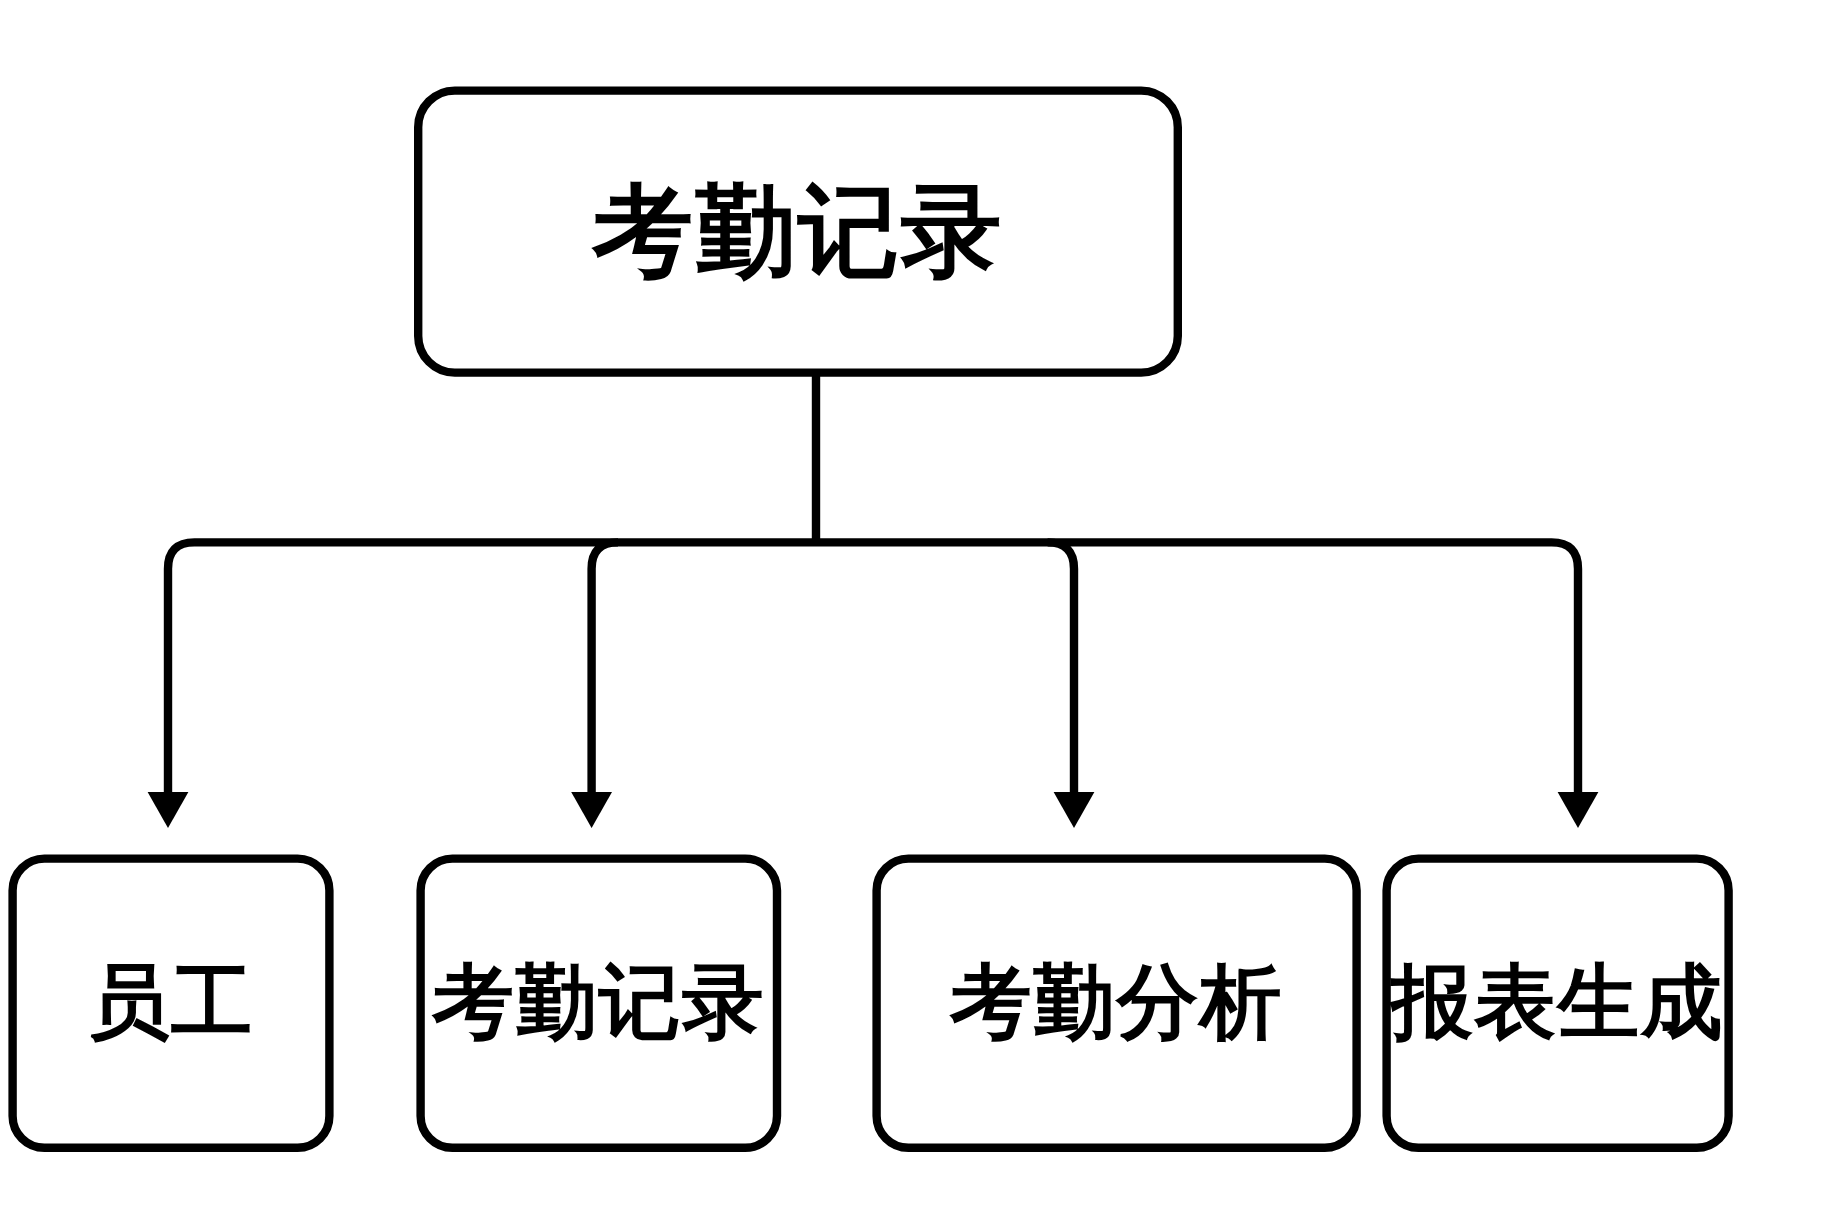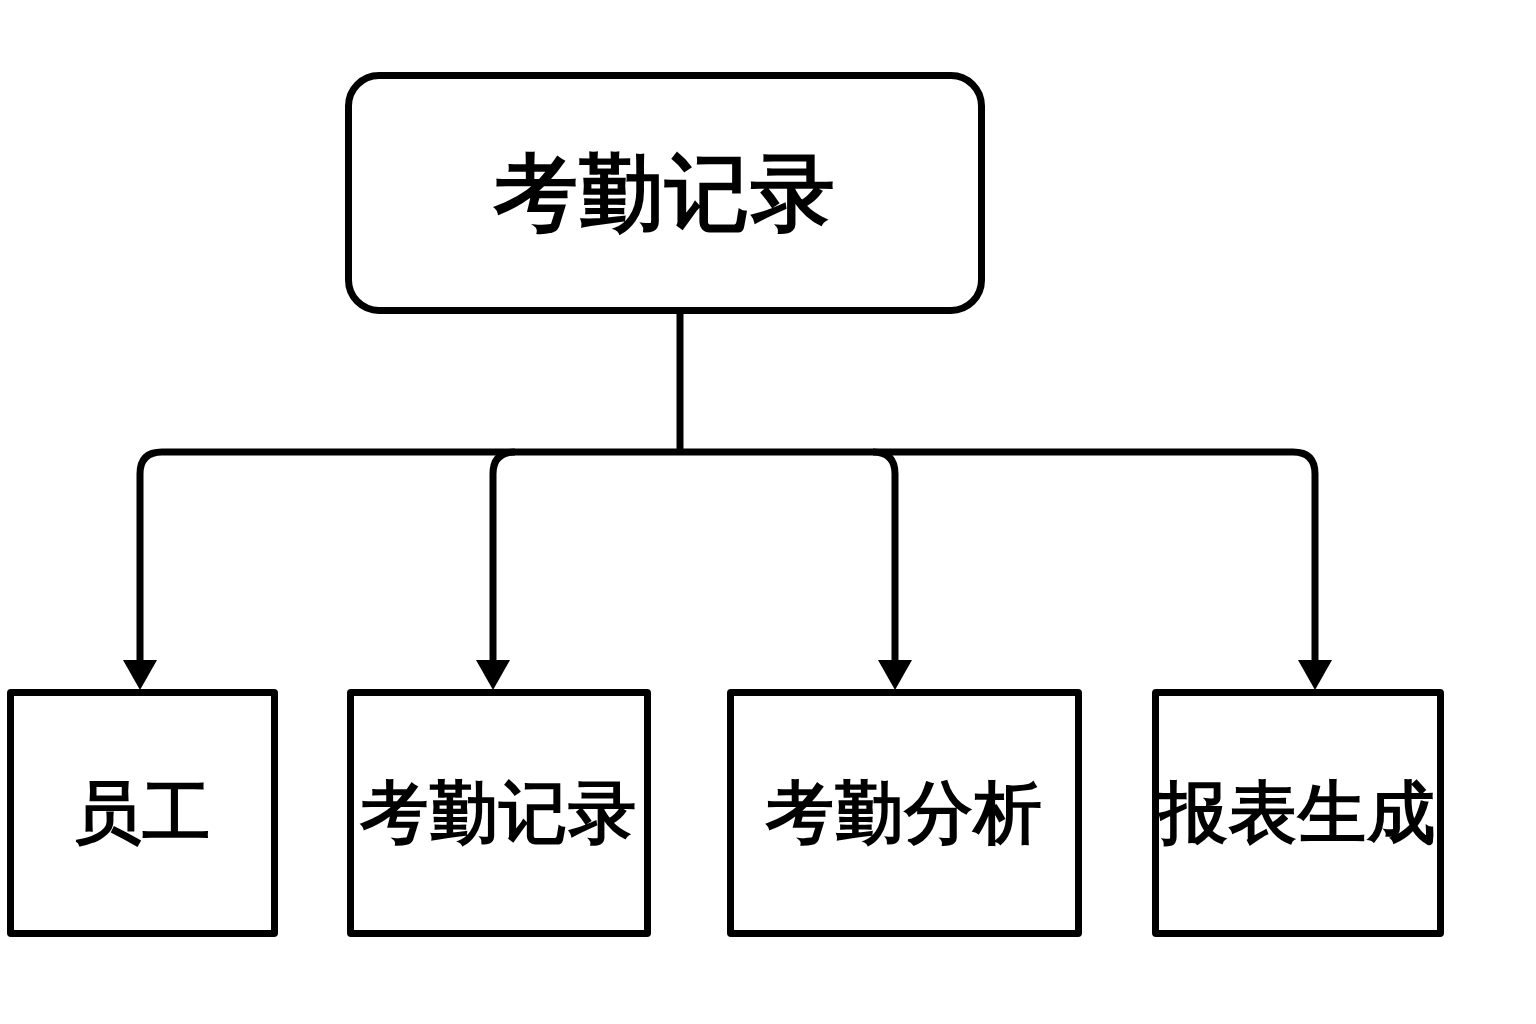--- a/index.html
+++ b/index.html
@@ -32,27 +32,27 @@
     justify-content: center;
   }
   .node-root {
     left: 345px;
     top: 72px;
     width: 640px;
     height: 242px;
     border-radius: 34px;
   }
   .node-child {
-    top: 689px;
+    top: 712px;
     height: 248px;
-    border-radius: 4px;
+    border-radius: 30px;
   }
   .child-1 { left: 7px;    width: 271px; }
   .child-2 { left: 347px;  width: 304px; }
-  .child-3 { left: 727px;  width: 355px; }
+  .child-3 { left: 727px;  width: 407px; }
   .child-4 { left: 1152px; width: 292px; }
 
   .node-label {
     color: #000000;
     font-weight: 700;
     line-height: 1;
     white-space: nowrap;
     letter-spacing: 0.02em;
     user-select: none;
   }

